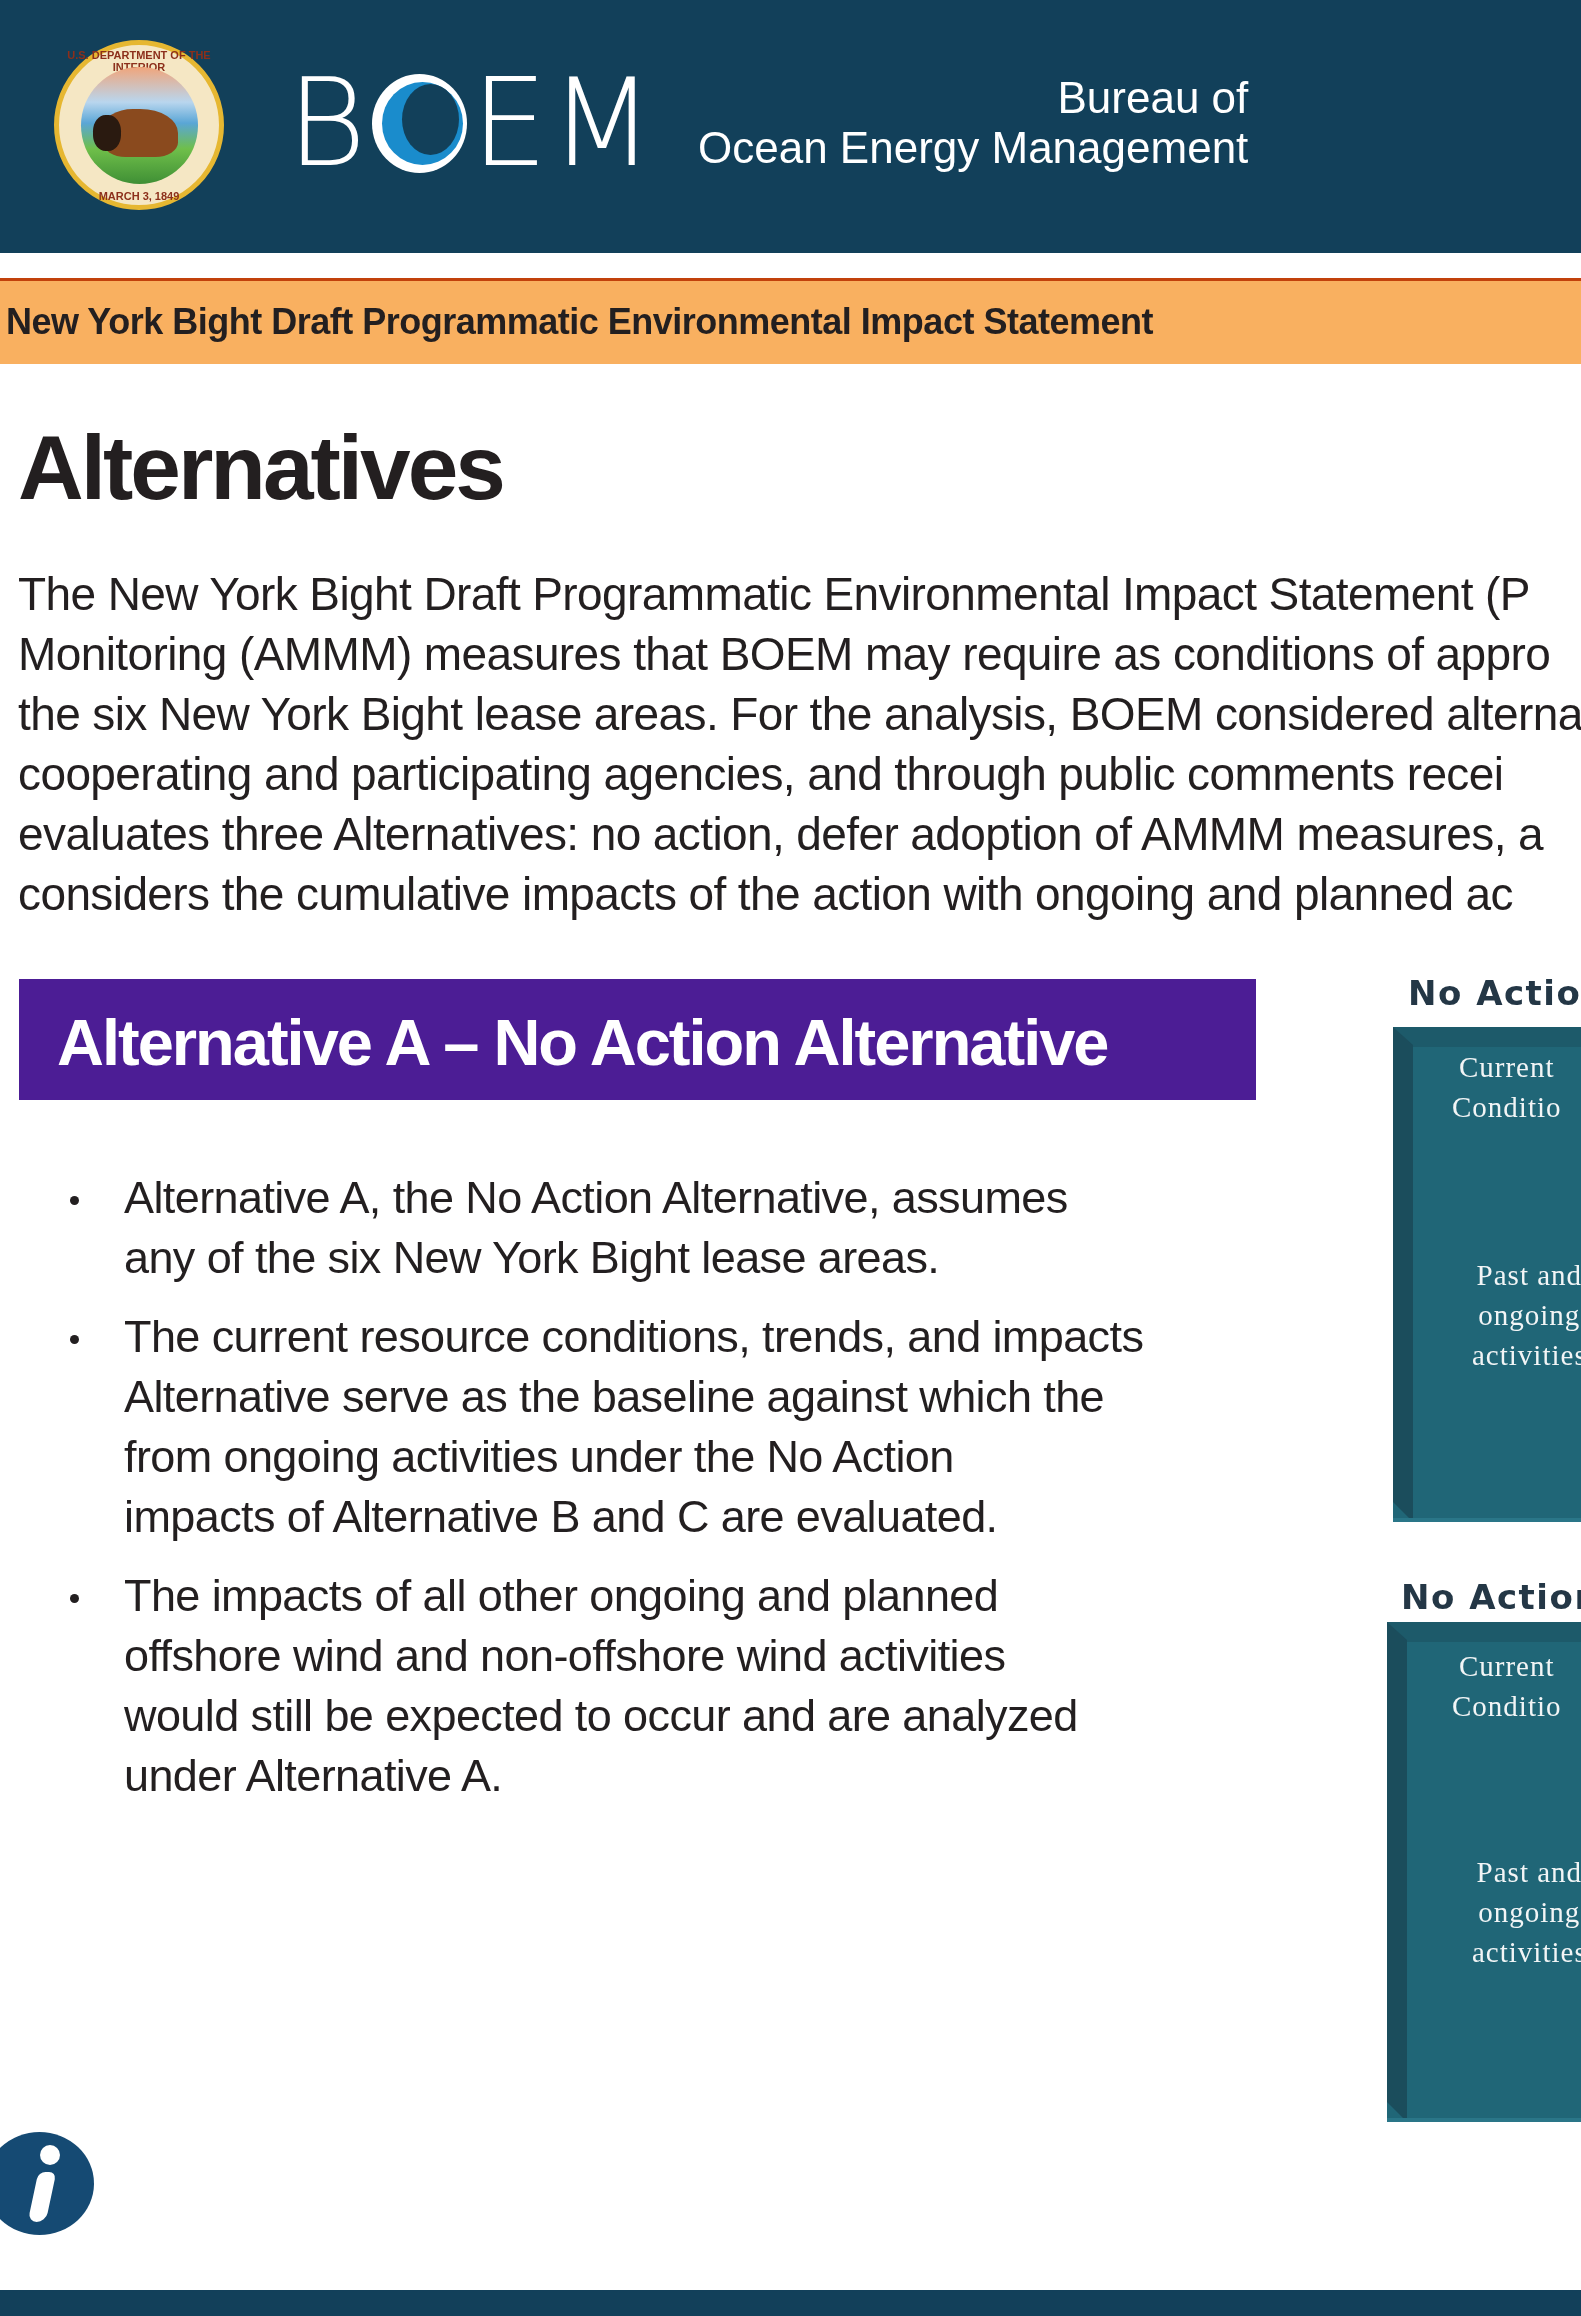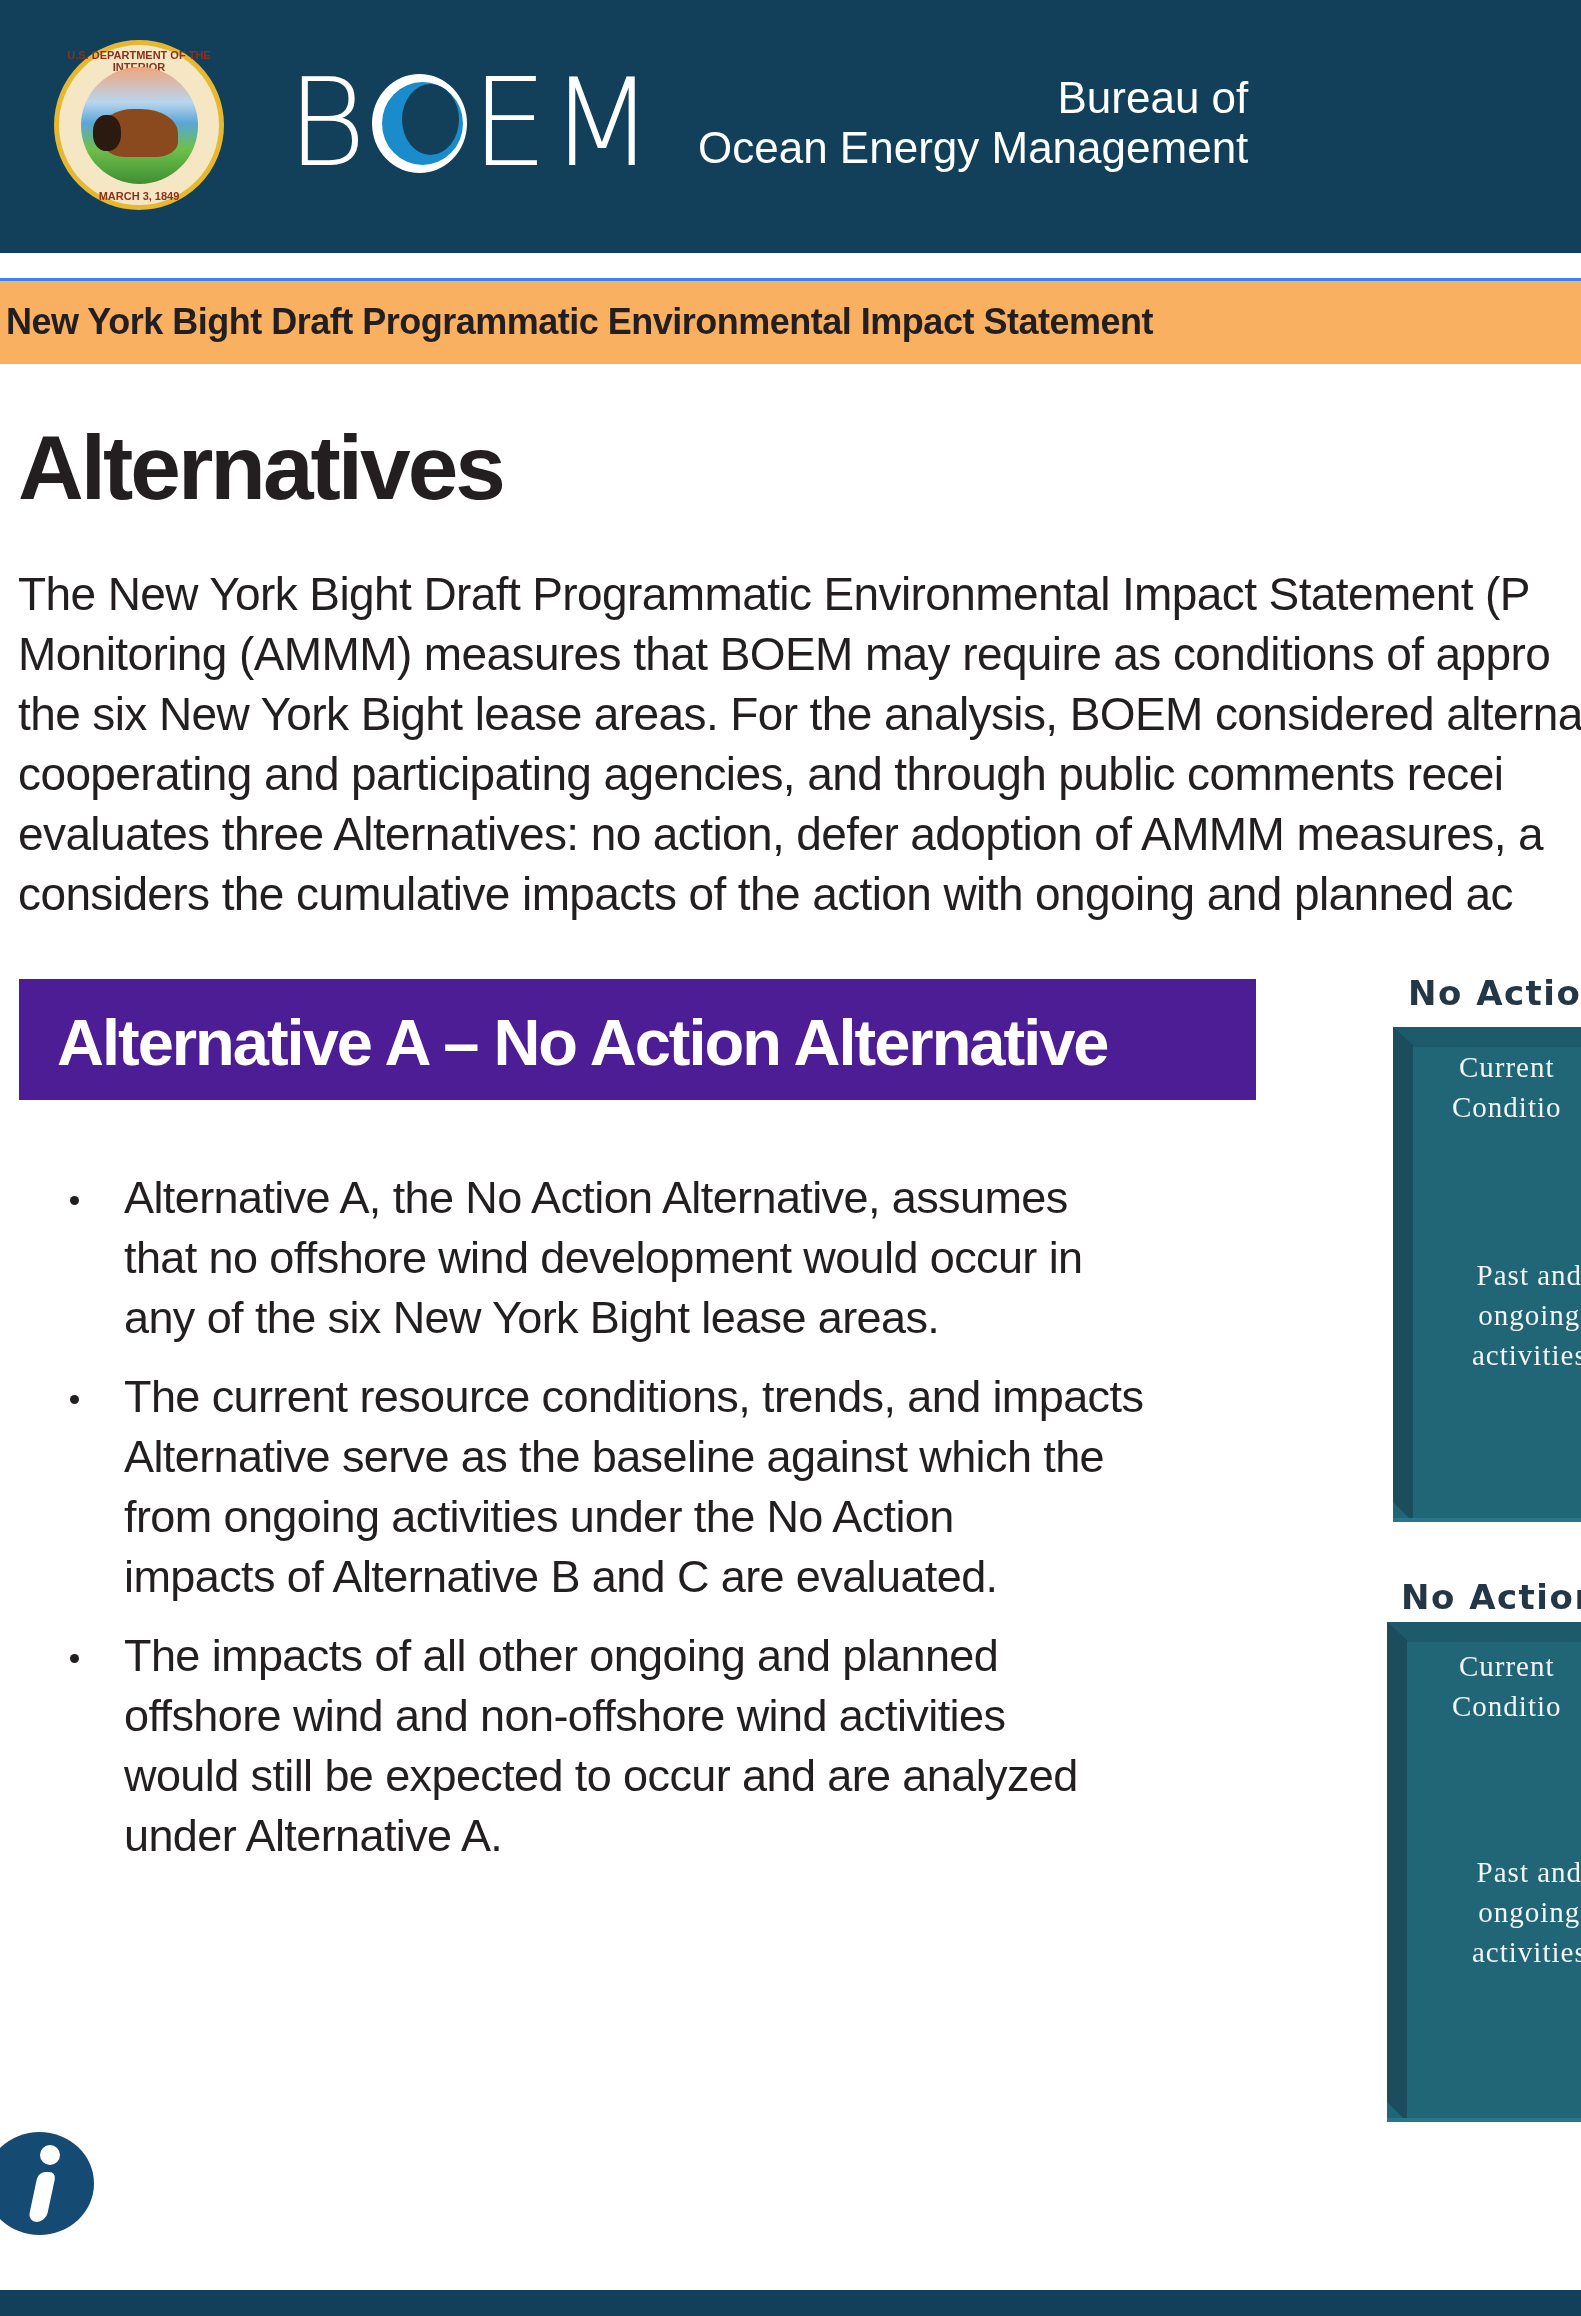--- a/index.html
+++ b/index.html
@@ -50,21 +50,21 @@
     position:absolute; left:30px; top:10px; width:57px; height:71px; border-radius:50%;
     background:#12405a;
   }
   .bureau {
     position:absolute; left:698px; top:73px; color:#ffffff; font-size:44px; line-height:50px;
     font-family:"Liberation Sans", sans-serif;
     text-align:right;
   }
   .orange-bar {
     position:absolute; left:0; top:278px; width:1581px; height:86px; background:#f9b060;
-    border-top:3px solid #3b82f6; box-sizing:border-box;
+    border-top:3px solid #c2410c; box-sizing:border-box;
   }
   .orange-bar span {
     position:absolute; left:6px; top:20px; font-size:36px; font-weight:bold; color:#231f20;
     letter-spacing:-0.5px;
   }
   .page-title {
     position:absolute; left:18px; top:416px; font-size:91px; font-weight:bold; color:#231f20;
     letter-spacing:-3px; margin:0;
   }
   .intro {
@@ -177,21 +177,20 @@
 </div>
 
 <div class="alt-box">
   <span>Alternative A – No Action Alternative</span>
 </div>
 
 <ul class="bullets">
   <li>
     <span class="dot"></span>
     <span class="line">Alternative A, the No Action Alternative, assumes</span>
-    <span class="line">that no offshore wind development would occur in</span>
     <span class="line">any of the six New York Bight lease areas.</span>
   </li>
   <li>
     <span class="dot"></span>
     <span class="line">The current resource conditions, trends, and impacts</span>
     <span class="line">Alternative serve as the baseline against which the</span>
     <span class="line">from ongoing activities under the No Action</span>
     <span class="line">impacts of Alternative B and C are evaluated.</span>
   </li>
   <li>

